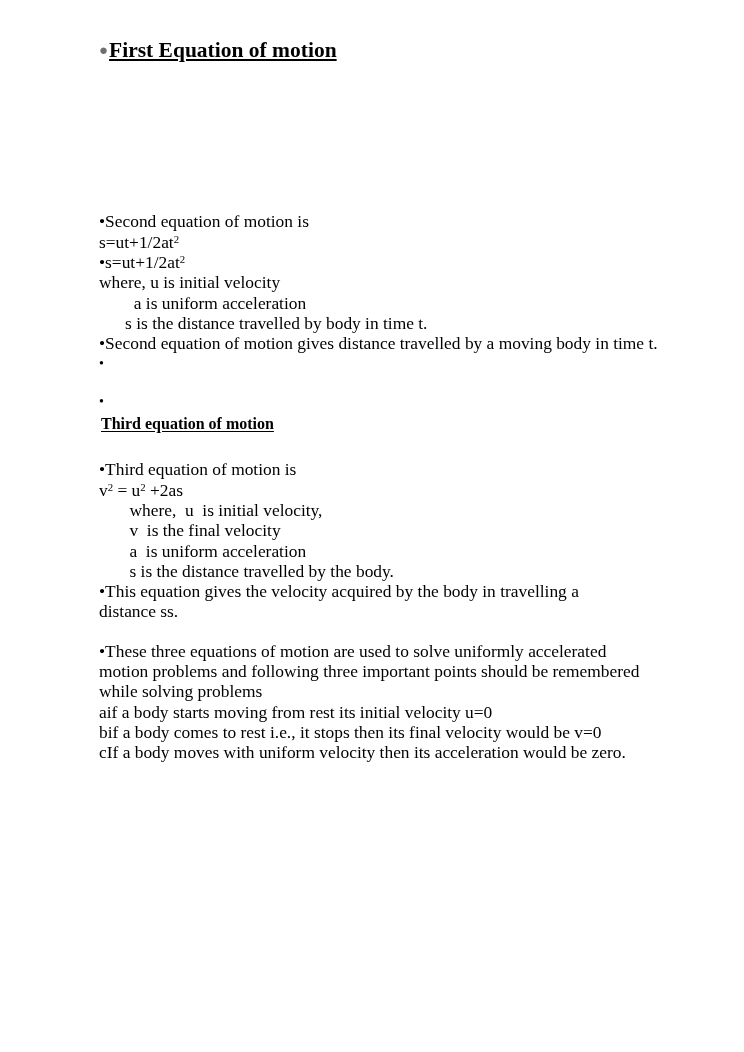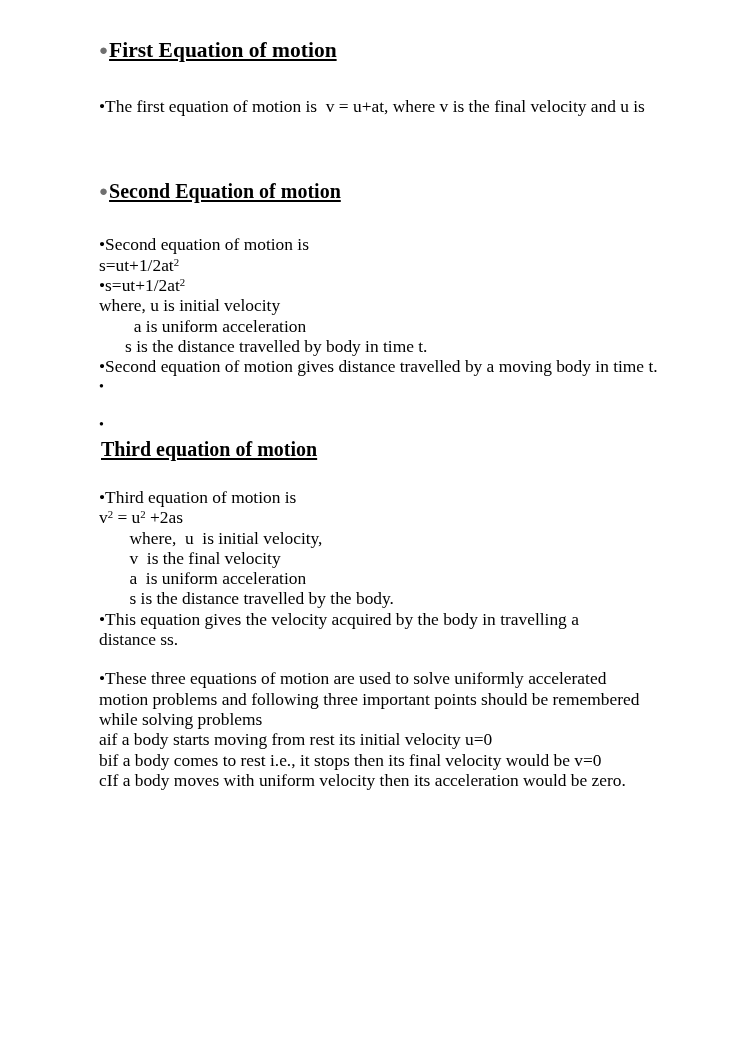--- a/index.html
+++ b/index.html
@@ -41,21 +41,21 @@
     font-size: 15px;
     vertical-align: 2px;
     margin-right: 1px;
   }
   .heading .htext {
     text-decoration: underline;
     text-underline-offset: 2px;
   }
   .h-first  { font-size: 21.5px; }
   .h-second { font-size: 20px;  }
-  .h-third  { font-size: 20px; padding-left: 2px; }
+  .h-third  { font-size: 16px; padding-left: 2px; }
 
   
   .para {
     font-size: 17.4px;
     line-height: 20.3px;
     white-space: pre-wrap;
   }
   .bullet {
     font-size: 14px;
     vertical-align: 1.5px;
@@ -85,25 +85,24 @@
 </head>
 <body>
 
 <div class="page">
   <div class="content">
 
     <div class="heading h-first"><span class="hbullet">●</span><span class="htext">First Equation of motion</span></div>
 
     <div class="sp-h1-to-p1"></div>
 
-    <div class="para"><span>•The first equation of motion is  v = u+at, where v is the final velocity and u is</span><br><br></div>
+    <div class="para"><br><br></div>
 
     <div class="sp-p1-to-h2"></div>
 
-    <div class="heading h-second"><span class="hbullet">●</span><span class="htext">Second Equation of motion</span></div>
 
     <div class="sp-h2-to-p2"></div>
 
     <div class="para"><span>•Second equation of motion is</span><br><span>s=ut+1/2at</span><sup>2</sup><br><span>•s=ut+1/2at</span><sup>2</sup><br><span>where, u is initial velocity</span><br><span>        a is uniform acceleration</span><br><span>      s is the distance travelled by body in time t.</span><br><span>•Second equation of motion gives distance travelled by a moving body in time t.</span></div>
 
     <div class="empty-bullet"><span class="bullet">•</span></div>
 
     <div class="sp-gap-bullet"></div>
 
     <div class="empty-bullet"><span class="bullet">•</span></div>

